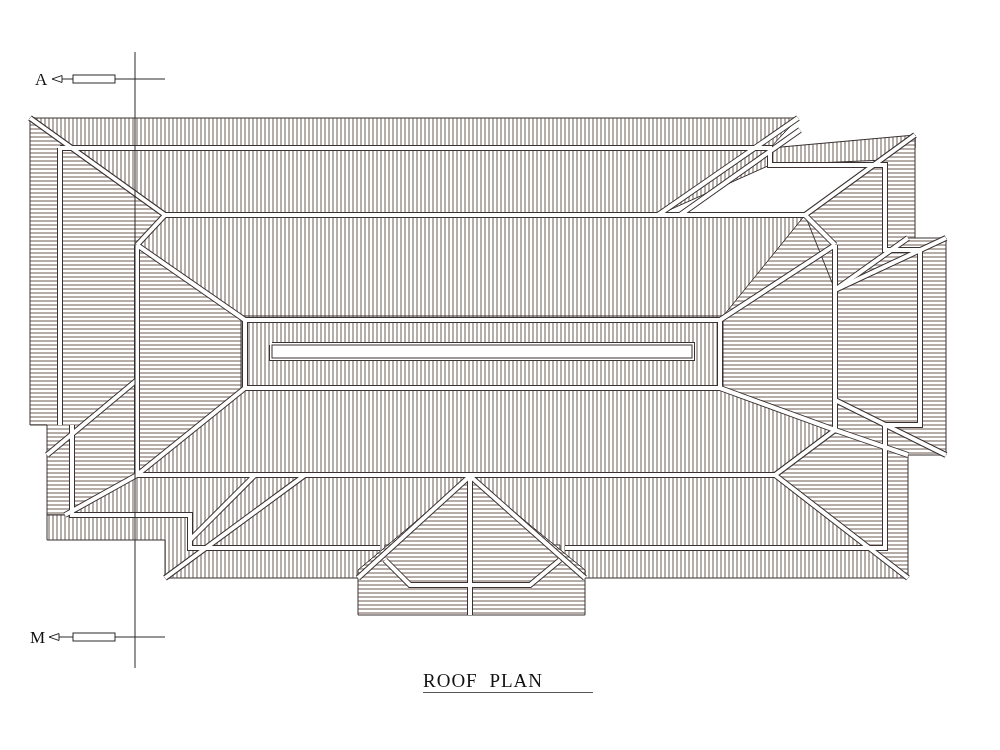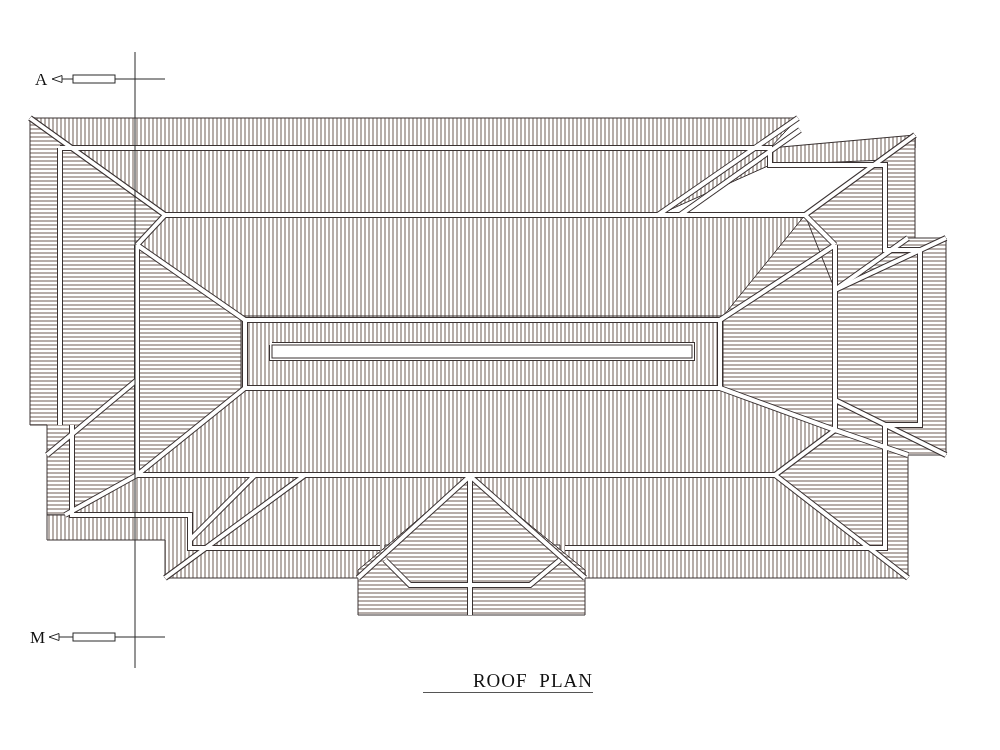--- a/index.html
+++ b/index.html
@@ -1,19 +1,19 @@
 <!DOCTYPE html>
 <html><head>
 <meta charset="utf-8">
 <style>
   html, body { margin: 0; padding: 0; background: #ffffff; }
   body { width: 1000px; height: 750px; position: relative; overflow: hidden; font-family: "Liberation Serif", serif; }
   #drawing { position: absolute; left: 0; top: 0; width: 1000px; height: 750px; }
   .lbl { font-family: "Liberation Serif", "DejaVu Serif", serif; fill: #111; }
-  .title { position: absolute; left: 423px; top: 670px; width: 170px; text-align: right; font-family: "Liberation Serif", "DejaVu Serif", serif; font-size: 19px; letter-spacing: 1px; color: #111; border-bottom: 1.5px solid #555; line-height: 22px; }
+  .title { position: absolute; left: 423px; top: 670px; width: 170px; text-align: left; font-family: "Liberation Serif", "DejaVu Serif", serif; font-size: 19px; letter-spacing: 1px; color: #111; border-bottom: 1.5px solid #555; line-height: 22px; }
   .title span { word-spacing: 6px; }
 </style>
 </head>
 <body>
 
 <svg id="drawing" viewBox="0 0 1000 750" xmlns="http://www.w3.org/2000/svg">
   <defs>
     <pattern id="vh" width="4" height="4" patternUnits="userSpaceOnUse">
       <rect width="4" height="4" fill="#fff"></rect>
       <line x1="1" y1="0" x2="1" y2="4" stroke="#7a6a62" stroke-width="1.1"></line>

